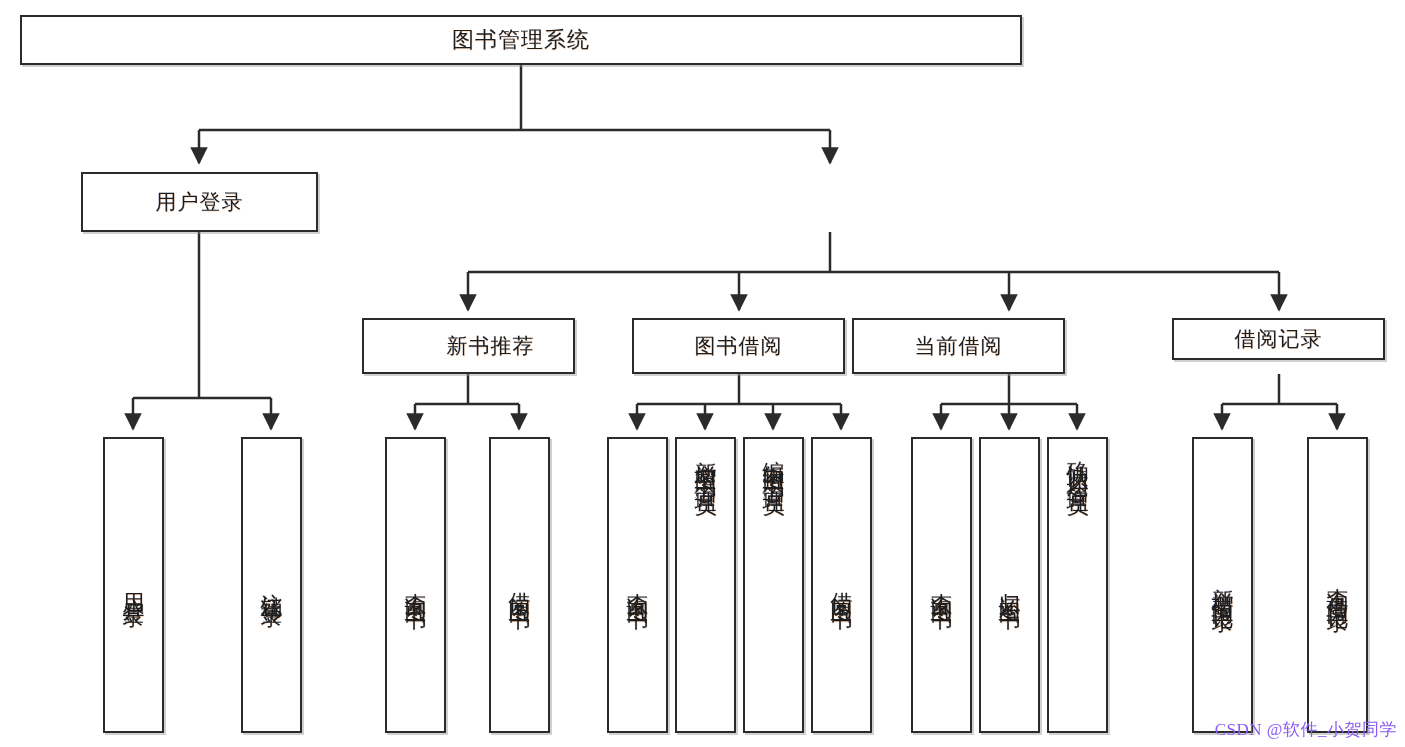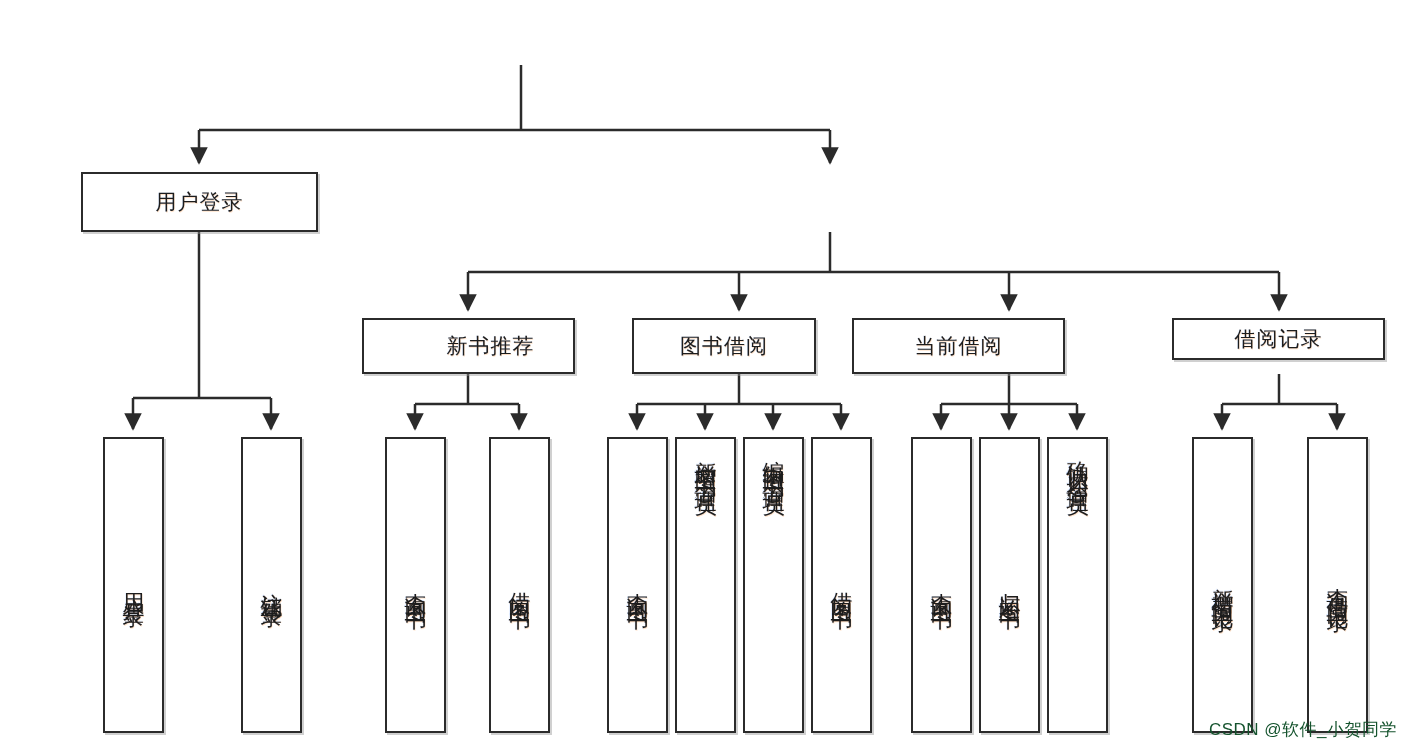--- a/index.html
+++ b/index.html
@@ -51,24 +51,25 @@
     white-space:nowrap;
     display:block;
     margin:0 auto;
   }
   .node.leaf.center-text{align-items:center;padding-top:0;}
 
   #watermark{
     position:absolute;
     right:8px;bottom:6px;
     font-size:17px;
-    color:#14532d;
+    color:#8b5cf6;
     letter-spacing:.5px;
     white-space:nowrap;
     user-select:none;
+    font-family:Liberation Serif, serif;
   }
 </style>
 </head>
 <body>
 
 <div id="diagram">
 
   <svg class="svg-layer" viewBox="0 0 1405 747" width="1405" height="747" xmlns="http://www.w3.org/2000/svg">
     <defs>
       <marker id="arrow" viewBox="0 0 10 10" refX="9" refY="5" markerWidth="7" markerHeight="7" orient="auto-start-reverse">
@@ -112,29 +113,32 @@
       <path d="M 1009 404 L 1009 429" marker-end="url(#arrow)"></path>
       <path d="M 1077 404 L 1077 429" marker-end="url(#arrow)"></path>
 
       <path d="M 1279 374 L 1279 404"></path>
       <path d="M 1222 404 L 1337 404"></path>
       <path d="M 1222 404 L 1222 429" marker-end="url(#arrow)"></path>
       <path d="M 1337 404 L 1337 429" marker-end="url(#arrow)"></path>
     </g>
   </svg>
 
+  <div class="node root" style="left:20px;top:15px;width:1002px;height:50px;">
+    <span class="label">图书管理系统</span>
+  </div>
 
   <div class="node level2" style="left:81px;top:172px;width:237px;height:60px;">
     <span class="label">用户登录</span>
   </div>
 
   <div class="node level3" style="left:362px;top:318px;width:213px;height:56px;padding-left:44px;">
     <span class="label">新书推荐</span>
   </div>
-  <div class="node level3" style="left:632px;top:318px;width:184px;height:56px;">
+  <div class="node level3" style="left:632px;top:318px;width:213px;height:56px;">
     <span class="label">图书借阅</span>
   </div>
   <div class="node level3" style="left:852px;top:318px;width:213px;height:56px;">
     <span class="label">当前借阅</span>
   </div>
   <div class="node level3" style="left:1172px;top:318px;width:213px;height:42px;">
     <span class="label">借阅记录</span>
   </div>
 
   <div class="node leaf center-text" style="left:103px;top:437px;width:61px;height:296px;">

